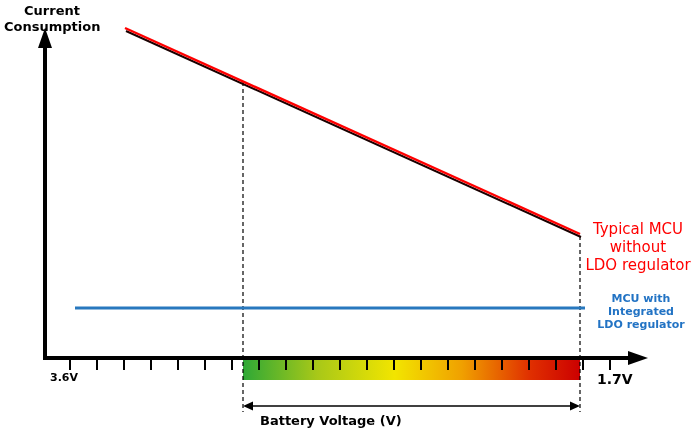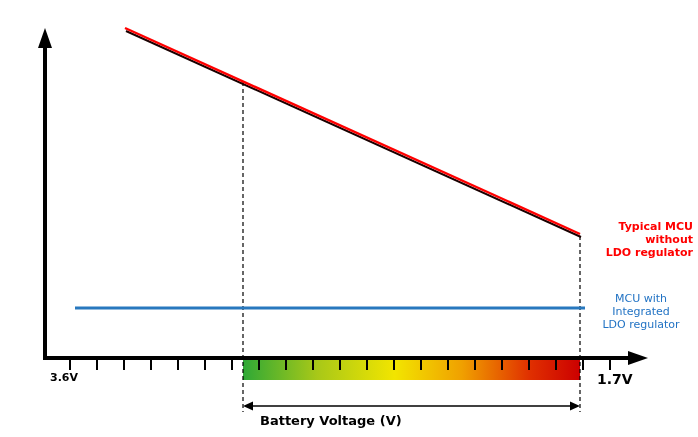--- a/index.html
+++ b/index.html
@@ -25,26 +25,26 @@
     font-size:13px; font-weight:bold; text-align:left;
   }
   .tick-left  { left:50px;  top:371px; font-size:11px; font-weight:bold; }
   .tick-right { left:597px; top:371px; font-size:14px; font-weight:bold; }
   .range-label {
     left:311px; top:384px; width:202px;
     font-size:11px; text-align:center;
   }
   .red-series-label {
     right:5px; top:220px; width:110px;
-    font-size:11px; font-weight:bold; text-align:right; line-height:1.2;
+    font-size:15px; font-weight:normal; text-align:center; line-height:1.2;
     color:#ff0000;
   }
   .blue-series-label {
     right:1px; top:292px; width:112px;
-    font-size:11px; font-weight:normal; text-align:center; line-height:1.2;
+    font-size:11px; font-weight:bold; text-align:center; line-height:1.2;
     color:#2273c4;
   }
 </style>
 </head>
 <body>
 
 <div class="chart-wrap">
 
   <svg width="698" height="437" viewBox="0 0 698 437" xmlns="http://www.w3.org/2000/svg">
     <defs>
@@ -95,20 +95,22 @@
     <line x1="126" y1="31" x2="581" y2="237" stroke-width="2" stroke="#1a0000"></line>
     <line x1="125" y1="28" x2="580" y2="234" stroke-width="2.4" stroke="#ff0000"></line>
 
     <line x1="75" y1="308" x2="585" y2="308" stroke-width="3" stroke="#2878be"></line>
 
     <line x1="251" y1="406" x2="572" y2="406" stroke="#000" stroke-width="1.4"></line>
     <polygon points="243,406 253,401.5 253,410.5" fill="#000"></polygon>
     <polygon points="580,406 570,401.5 570,410.5" fill="#000"></polygon>
   </svg>
 
+  <div class="lbl y-label">Current
+Consumption</div>
 
   <div class="lbl tick-left">3.6V</div>
 
   <div class="lbl tick-right">1.7V</div>
 
 
   <div class="lbl x-label">Battery Voltage (V)</div>
 
   <div class="lbl red-series-label">Typical MCU
 without

